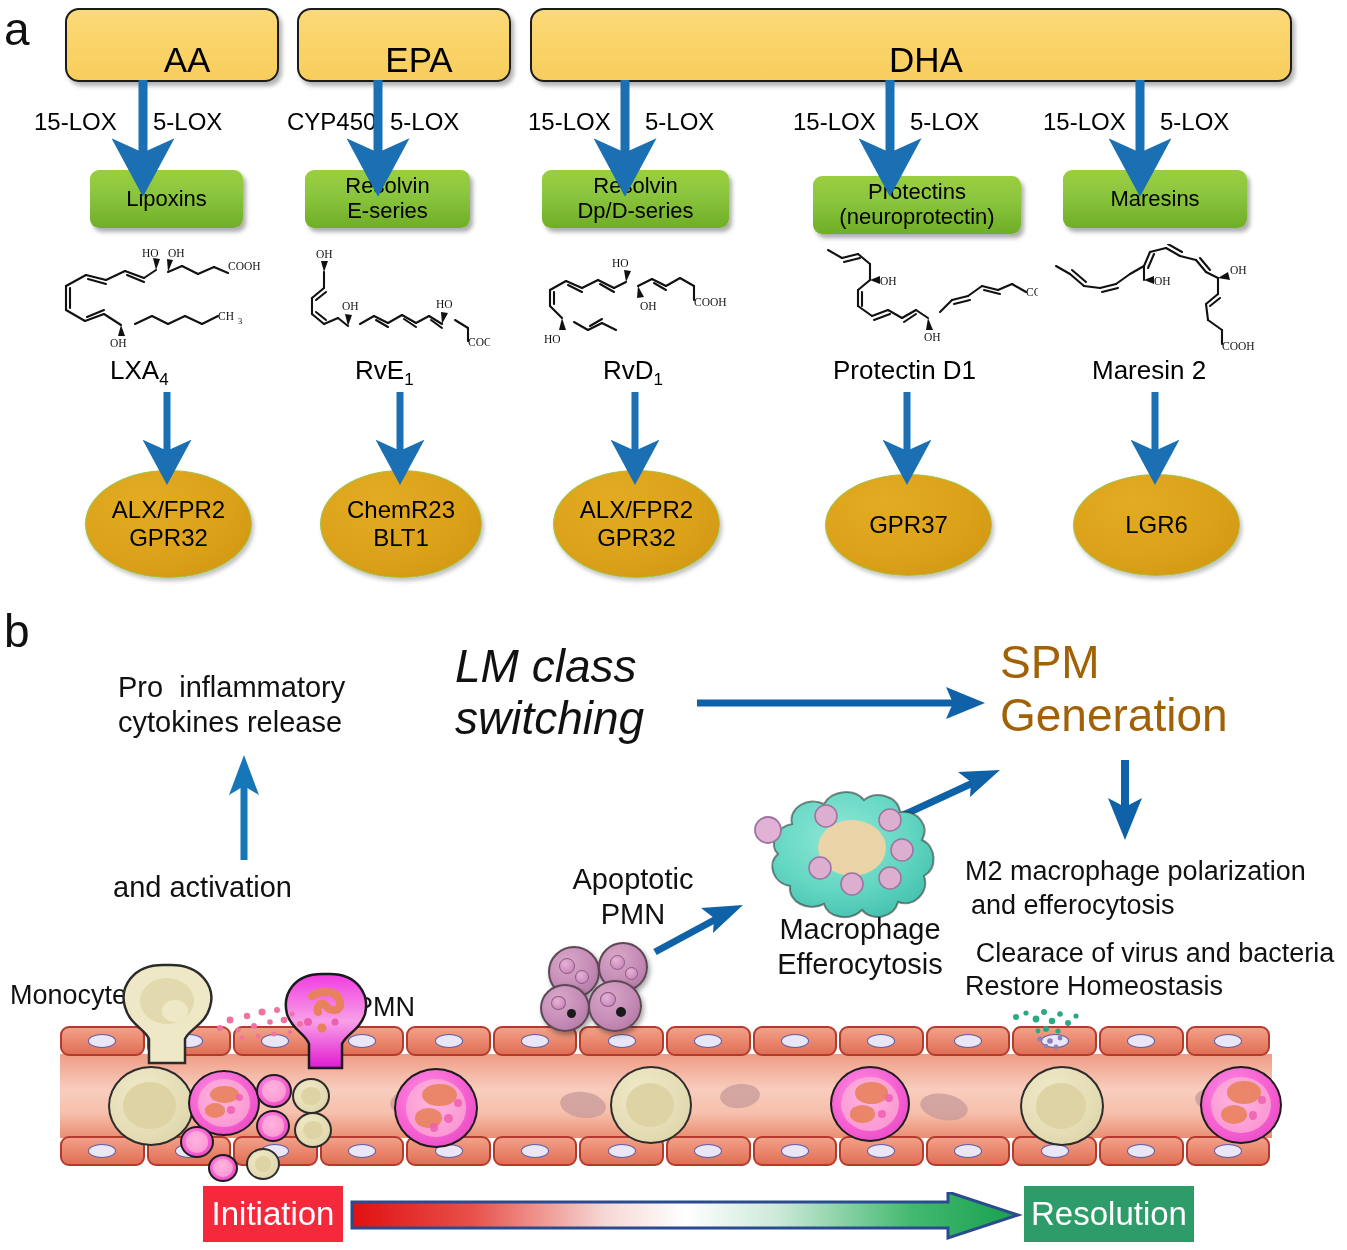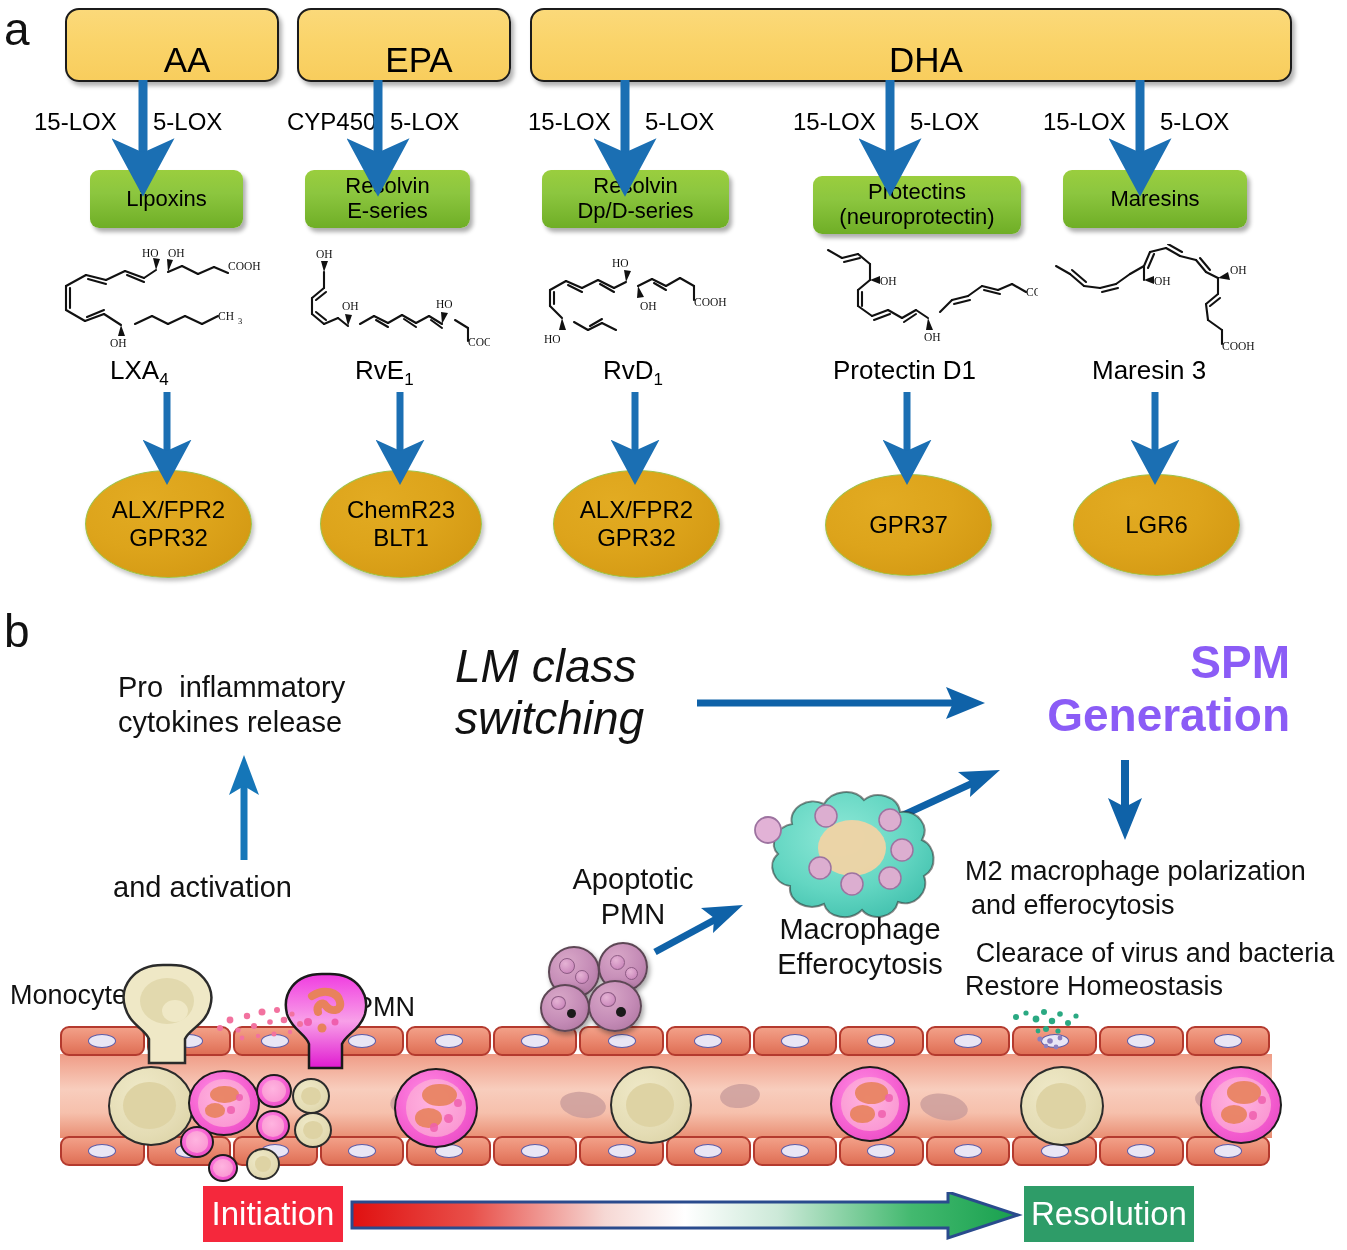--- a/index.html
+++ b/index.html
@@ -36,21 +36,21 @@
     font-size:24px;line-height:1.16;color:#000;text-align:center;
   }
 
   
   svg.ov{position:absolute;left:0;top:0;width:1347px;height:1250px;overflow:visible;pointer-events:none;}
 
   
   .btxt{font-size:29px;line-height:1.22;color:#111;}
   .btxt-sm{font-size:27px;line-height:1.25;color:#111;}
   .bigtxt{font-size:46px;line-height:1.14;color:#111;}
-  .spmtxt{font-size:46px;line-height:1.16;color:#8b5cf6;font-weight:bold;text-align:right;}
+  .spmtxt{font-size:46px;line-height:1.16;color:#a16207;font-weight:normal;text-align:left;}
   .vlabel{font-size:27px;color:#111;}
 
   
   #vessel{left:60px;top:1026px;width:1212px;height:140px;}
   .endo-row{position:absolute;left:0;width:100%;height:30px;display:flex;}
   .endo-cell{flex:1 1 auto;margin-right:2px;border:2px solid #b43a2e;border-radius:9px;
              background:linear-gradient(180deg,#f2a088 0%,#e9856c 55%,#de6f55 100%);
              position:relative;}
   .endo-nuc{position:absolute;left:50%;top:50%;transform:translate(-50%,-50%);
             width:26px;height:12px;border-radius:50%;background:#e9e6f5;border:1.5px solid #5b5ba8;}
@@ -322,21 +322,21 @@
 <div class="abs cmpd-label" style="left:355px;top:355px;">
   <span>RvE</span><sub>1</sub>
 </div>
 <div class="abs cmpd-label" style="left:603px;top:355px;">
   <span>RvD</span><sub>1</sub>
 </div>
 <div class="abs cmpd-label" style="left:833px;top:355px;">
   <span>Protectin D1</span>
 </div>
 <div class="abs cmpd-label" style="left:1092px;top:355px;">
-  <span>Maresin 3</span>
+  <span>Maresin 2</span>
 </div>
 
 <div class="abs recep" style="left:85px;top:470px;width:165px;height:106px;">
   <span>ALX/FPR2</span>
   <span>GPR32</span>
 </div>
 <div class="abs recep" style="left:320px;top:470px;width:160px;height:106px;">
   <span>ChemR23</span>
   <span>BLT1</span>
 </div>

